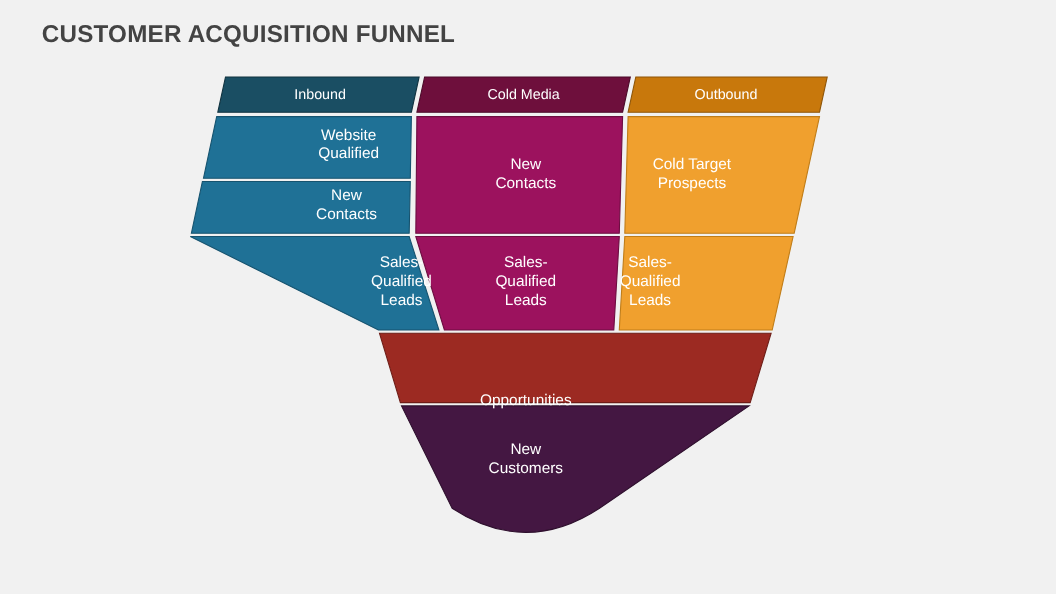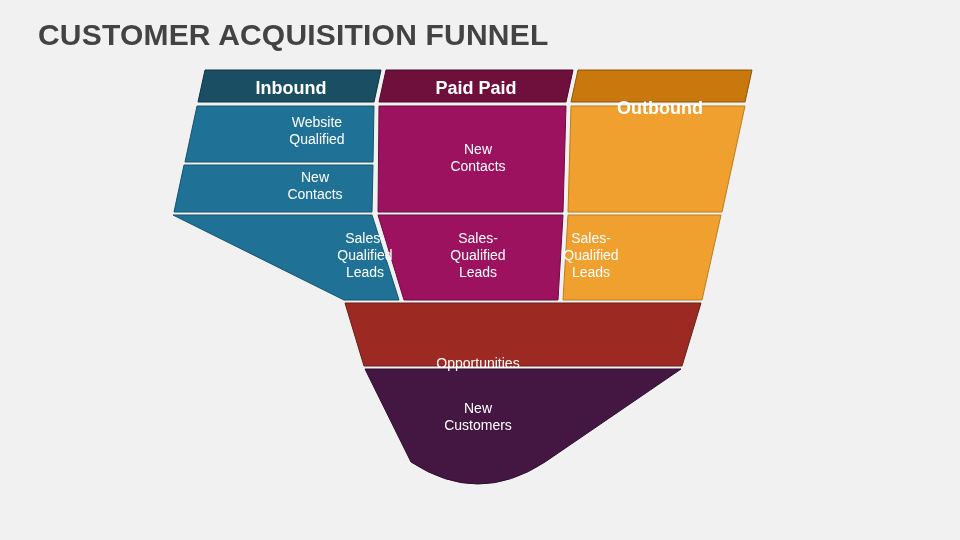--- a/index.html
+++ b/index.html
@@ -17,21 +17,21 @@
   #slide {
     position: absolute;
     left: 0; top: 0;
     width: 960px;
     height: 540px;
   }
   #page-title {
     position: absolute;
     left: 38px;
     top: 18px;
-    font-size: 30px;
+    font-size: 22px;
     font-weight: bold;
     color: #434343;
     letter-spacing: 0.2px;
     white-space: nowrap;
   }
   #funnel-graphic {
     position: absolute;
     left: 0;
     top: 0;
     width: 960px;
@@ -39,22 +39,22 @@
   }
   .funnel-label {
     position: absolute;
     color: #ffffff;
     text-align: center;
     line-height: 1.22;
     pointer-events: none;
     white-space: pre-line;
   }
   .header-label {
-    font-size: 18px;
-    font-weight: bold;
+    font-size: 13px;
+    font-weight: normal;
   }
   .stage-label {
     font-size: 14px;
     font-weight: normal;
   }
 </style>
 </head>
 <body>
 
 <div id="slide">
@@ -85,37 +85,39 @@
     <polygon points="571,106 745,106 722,212 568,212" fill="#f0a02e" stroke="#c07d18" stroke-width="1"></polygon>
 
     <polygon points="568,215 721,215 702,300 563,300" fill="#f0a02e" stroke="#c07d18" stroke-width="1"></polygon>
 
     <polygon points="345,303 701,303 682,366 364,366" fill="#9c2a22" stroke="#6e1d17" stroke-width="1"></polygon>
 
     <path d="M 365,369 L 681,369 L 545,462 Q 478,506 411,462 Z" fill="#441742" stroke="#2e0f2d" stroke-width="1"></path>
   </svg>
 
   <div class="funnel-label header-label" style="left:205px; top:78px; width:172px;">Inbound</div>
-  <div class="funnel-label header-label" style="left:384px; top:78px; width:184px;">Paid Paid</div>
-  <div class="funnel-label header-label" style="left:574px; top:78px; width:172px;margin-top:20px;">Outbound</div>
+  <div class="funnel-label header-label" style="left:384px; top:78px; width:184px;">Cold Media</div>
+  <div class="funnel-label header-label" style="left:574px; top:78px; width:172px;">Outbound</div>
 
   <div class="funnel-label stage-label" style="left:258px; top:114px; width:118px;">Website
 Qualified</div>
   <div class="funnel-label stage-label" style="left:256px; top:169px; width:118px;">New
 Contacts</div>
   <div class="funnel-label stage-label" style="left:306px; top:230px; width:118px;">Sales-
 Qualified
 Leads</div>
 
   <div class="funnel-label stage-label" style="left:419px; top:141px; width:118px;">New
 Contacts</div>
   <div class="funnel-label stage-label" style="left:419px; top:230px; width:118px;">Sales-
 Qualified
 Leads</div>
 
+  <div class="funnel-label stage-label" style="left:566px; top:141px; width:126px;">Cold Target
+Prospects</div>
   <div class="funnel-label stage-label" style="left:532px; top:230px; width:118px;">Sales-
 Qualified
 Leads</div>
 
   <div class="funnel-label stage-label" style="left:419px; top:327px; width:118px;margin-top:28px;">Opportunities</div>
   <div class="funnel-label stage-label" style="left:419px; top:400px; width:118px;">New
 Customers</div>
 
 </div>
 

